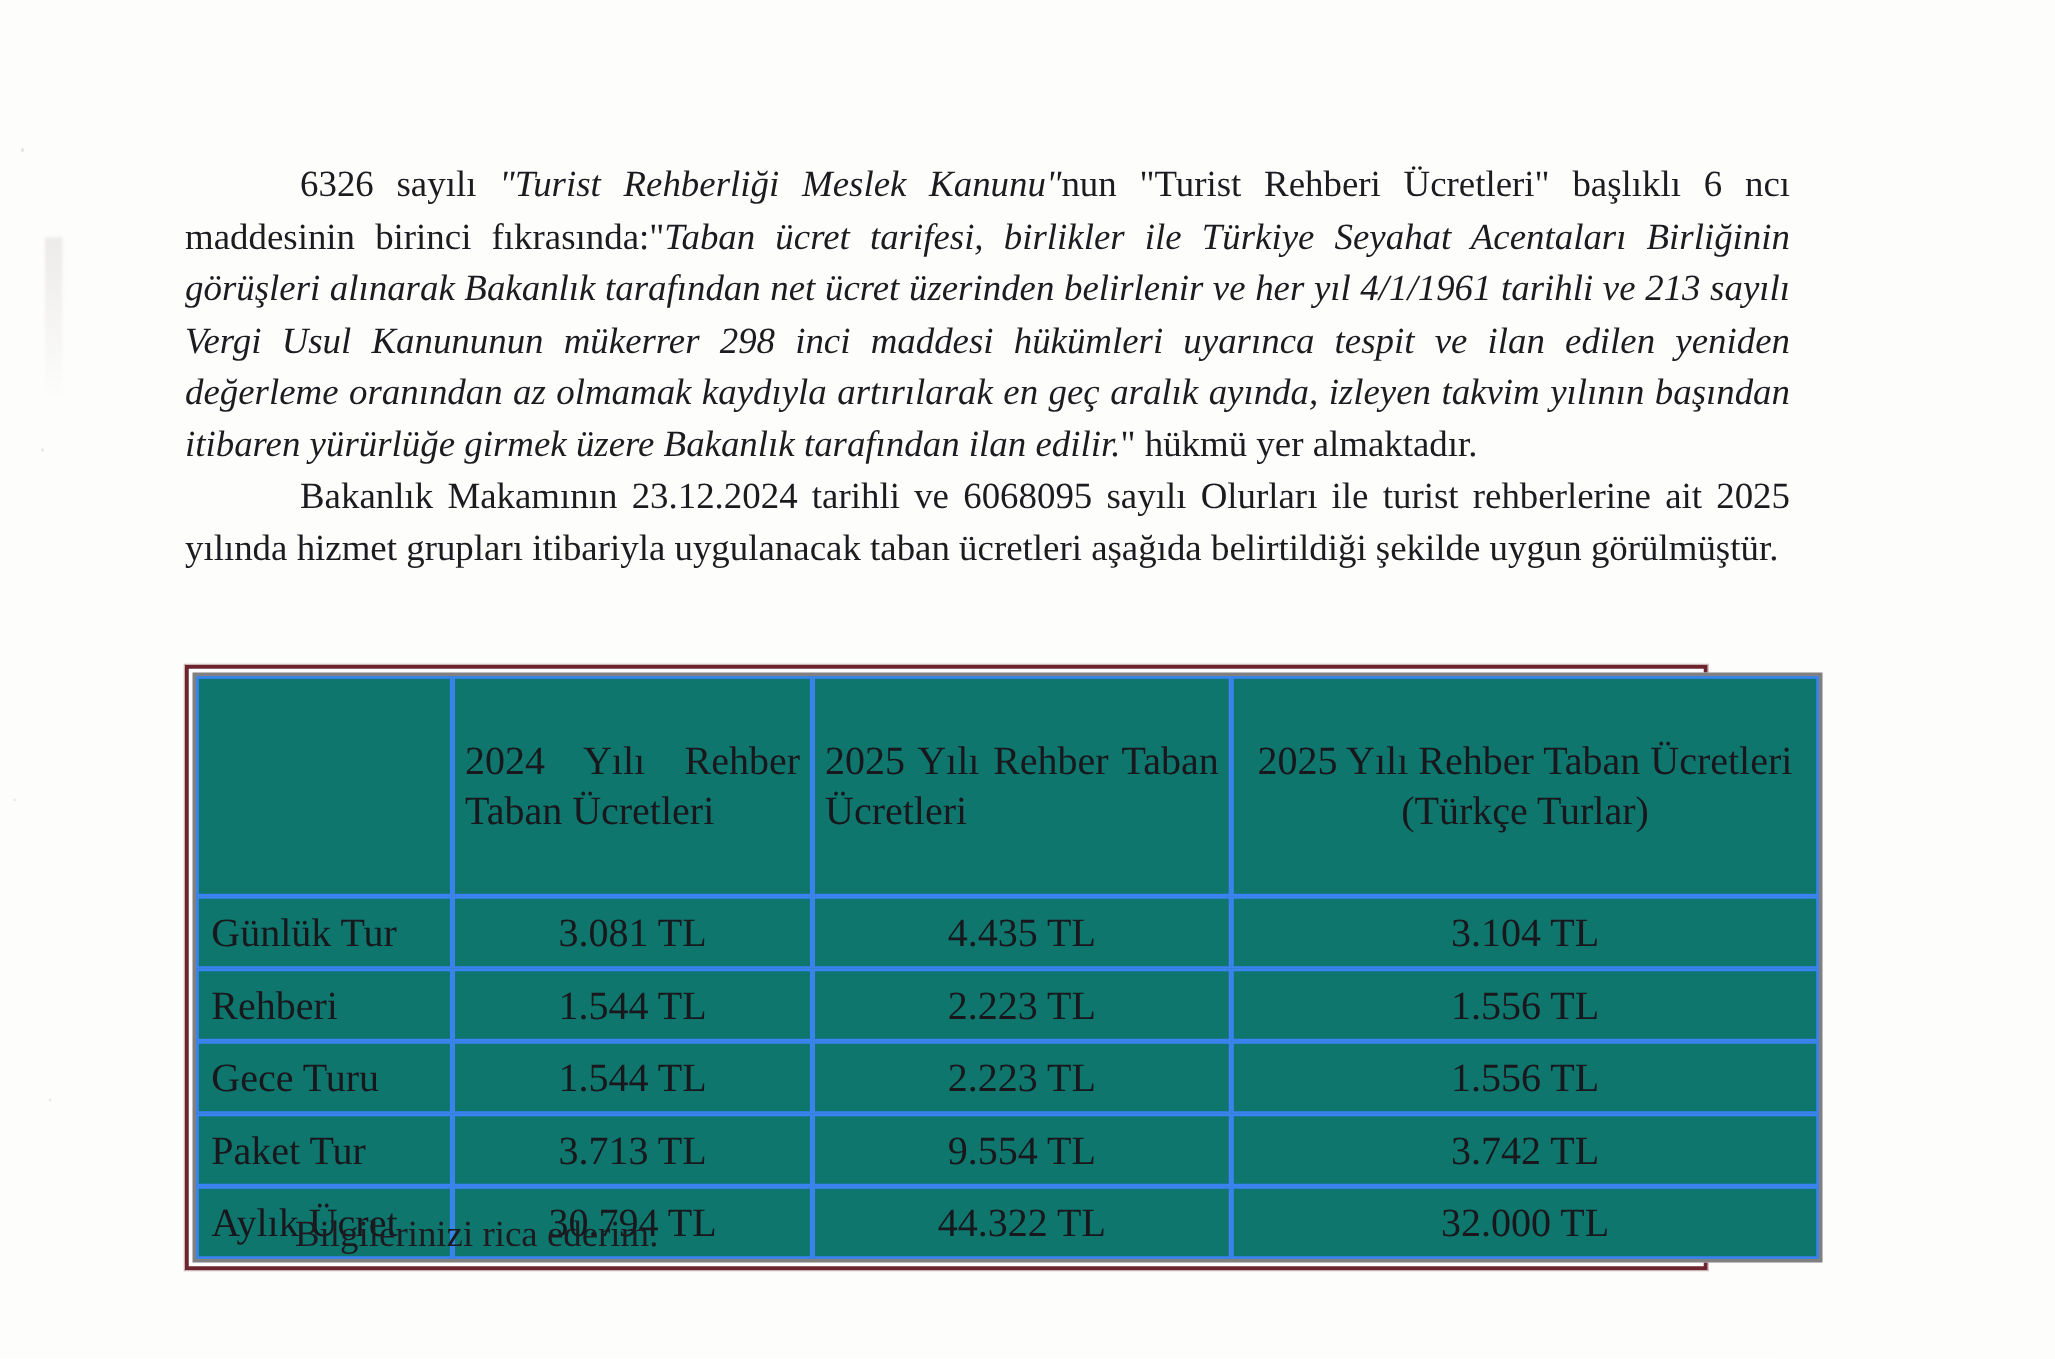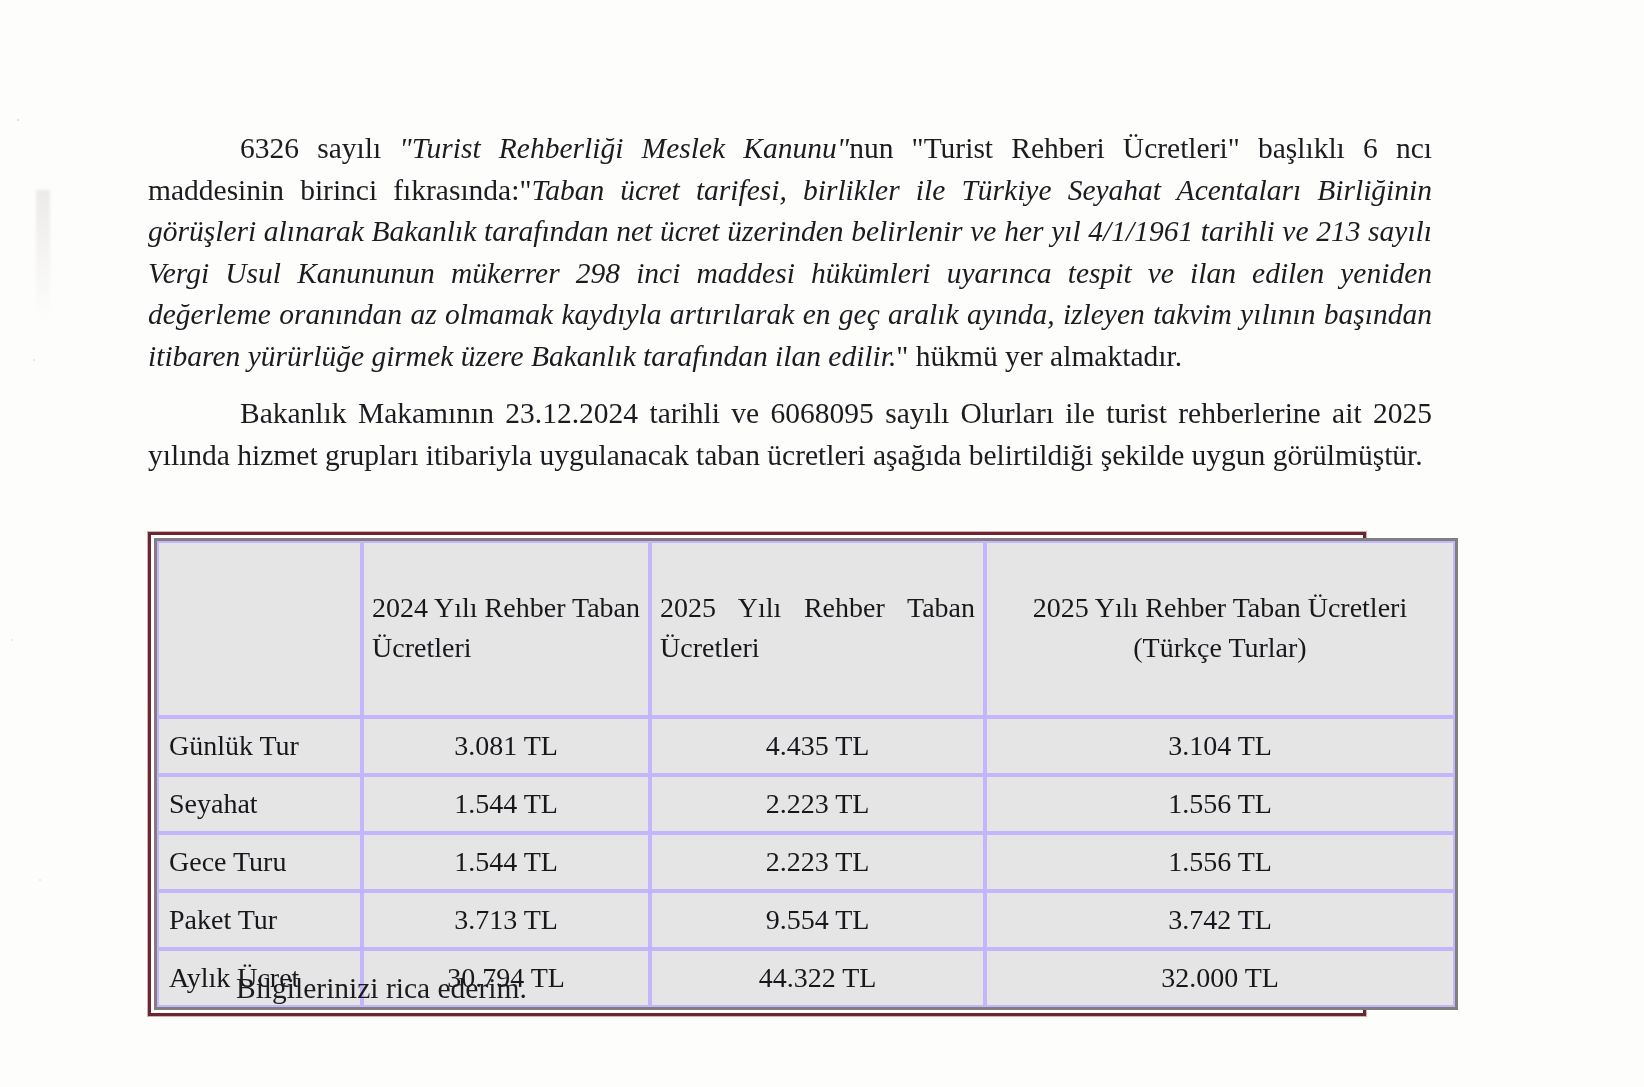--- a/index.html
+++ b/index.html
@@ -64,21 +64,21 @@
 
   p.para {
     margin: 0;
     font-size: 29.5px;
     line-height: 41.5px;
     text-align: justify;
     text-justify: inter-word;
     color: #1b1b20;
     text-indent: 92px;
   }
-  p.para + p.para { margin-top: 16px; }
+  p.para + p.para { margin-top: 0px; }
 
   p.para i, p.para em {
     font-style: italic;
   }
 
   
   .table-wrap {
     position: absolute;
     left: 148px;
     top: 532px;
@@ -99,26 +99,26 @@
 
   
   .table-outer {
     border: 3px solid #6d2530;
     padding: 3px;
     background: #fffdfd;
     box-shadow: 0 0 0 1px rgba(109,37,48,.35);
   }
 
   table.fees th, table.fees td {
-    border: 2px solid #c4b5fd;
-    font-size: 28px;
+    border: 2px solid #3b82f6;
+    font-size: 32px;
     color: #17171c;
     font-weight: 400;
     vertical-align: middle;
-    background: #e5e5e5;
+    background: #0f766e;
   }
 
   table.fees th {
     text-align: left;
     padding: 10px 8px 12px 8px;
     height: 150px;
     line-height: 40px;
     font-weight: 400;
   }
 
@@ -190,21 +190,21 @@
           </tr>
         </thead>
         <tbody id="fees-body">
             <tr>
               <td class="rowhead">Günlük Tur</td>
               <td class="val">3.081 TL</td>
               <td class="val">4.435 TL</td>
               <td class="val">3.104 TL</td>
             </tr>
             <tr>
-              <td class="rowhead">Seyahat</td>
+              <td class="rowhead">Rehberi</td>
               <td class="val">1.544 TL</td>
               <td class="val">2.223 TL</td>
               <td class="val">1.556 TL</td>
             </tr>
             <tr>
               <td class="rowhead">Gece Turu</td>
               <td class="val">1.544 TL</td>
               <td class="val">2.223 TL</td>
               <td class="val">1.556 TL</td>
             </tr>

